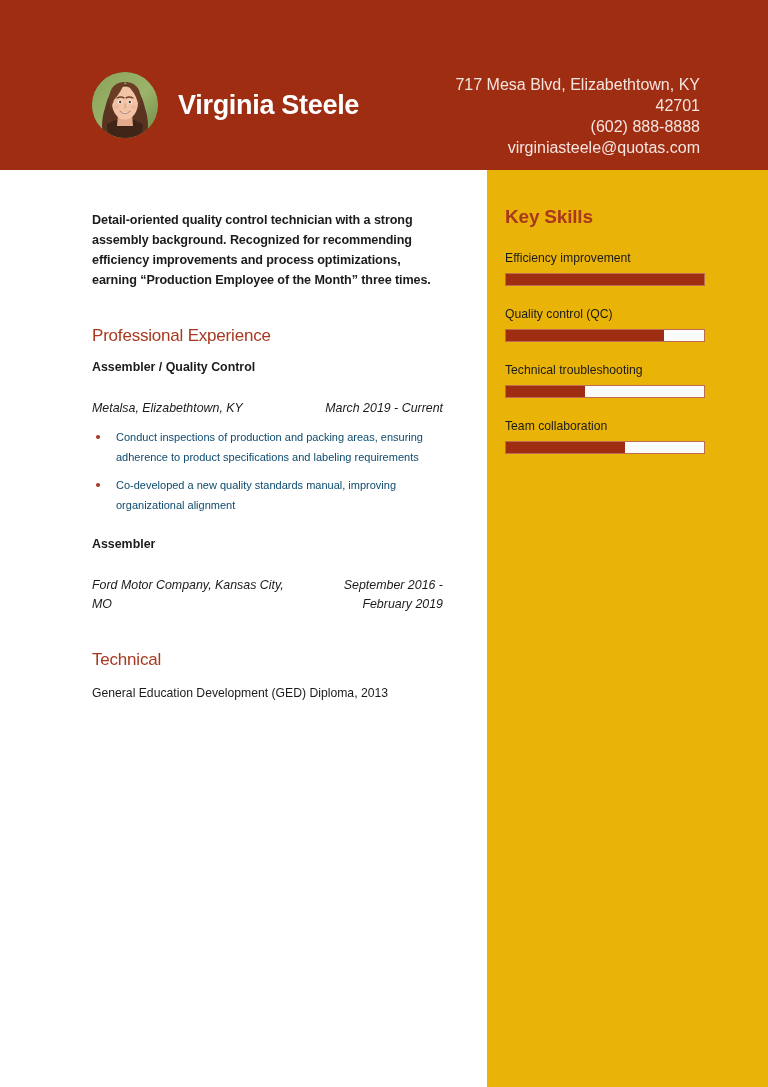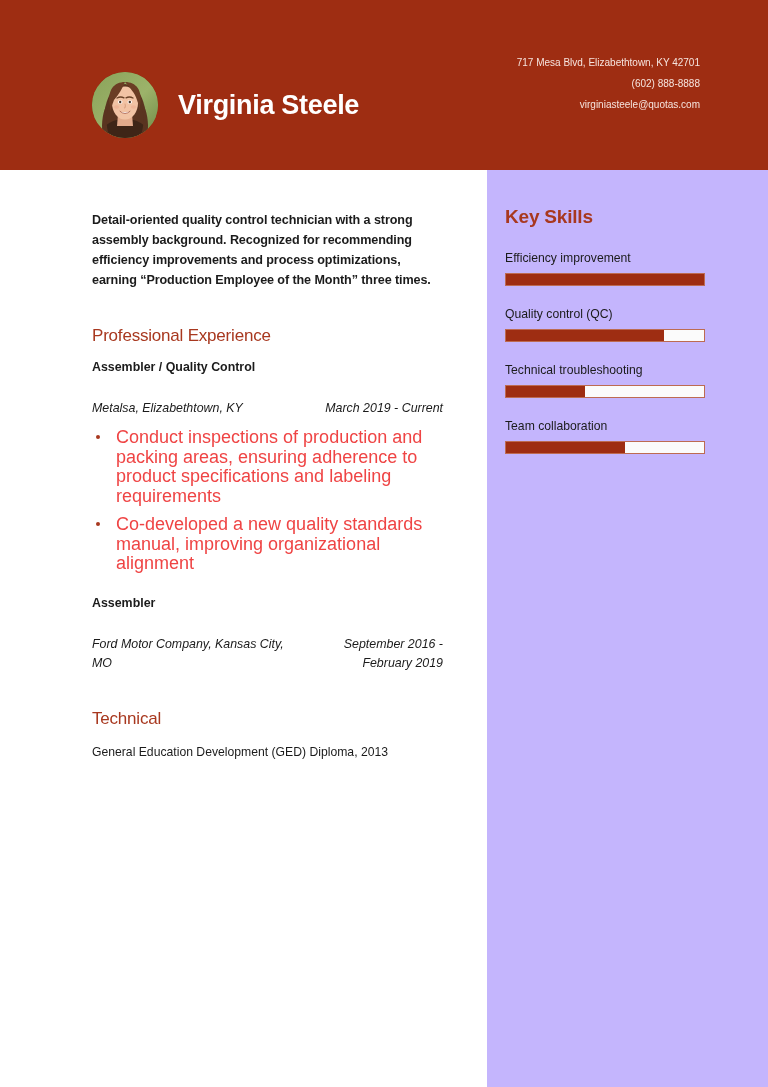--- a/index.html
+++ b/index.html
@@ -61,25 +61,25 @@
     color: #ffffff;
     font-size: 27px;
     font-weight: bold;
     letter-spacing: -0.3px;
     white-space: nowrap;
   }
 
   .contact {
     position: absolute;
     right: 68px;
-    top: 52px;
+    top: 74px;
     width: 260px;
     text-align: right;
     color: #f6e4de;
-    font-size: 10px;
+    font-size: 16px;
     line-height: 21px;
   }
 
   .contact div { white-space: normal; }
 
   
   .main-col {
     position: absolute;
     left: 0;
     top: 170px;
@@ -137,23 +137,23 @@
 
   ul.bullets {
     list-style: none;
     margin: 10px 0 0 0;
     padding: 0;
   }
 
   ul.bullets li {
     position: relative;
     padding-left: 24px;
-    font-size: 18px;
+    font-size: 11px;
     line-height: 19.5px;
-    color: #ef4444;
+    color: #0c4a6e;
     margin-bottom: 9px;
   }
 
   ul.bullets li .dot {
     position: absolute;
     left: 4px;
     top: 7px;
     width: 4px;
     height: 4px;
     background: #a8381f;
@@ -168,21 +168,21 @@
     color: #1b1b1b;
   }
 
   
   .sidebar {
     position: absolute;
     left: 487px;
     top: 170px;
     width: 281px;
     height: 917px;
-    background: #c4b5fd;
+    background: #eab308;
     padding: 36px 63px 0 18px;
   }
 
   .sidebar-heading {
     color: #a8381f;
     font-size: 19px;
     font-weight: bold;
     letter-spacing: -0.2px;
     margin-bottom: 22px;
   }

